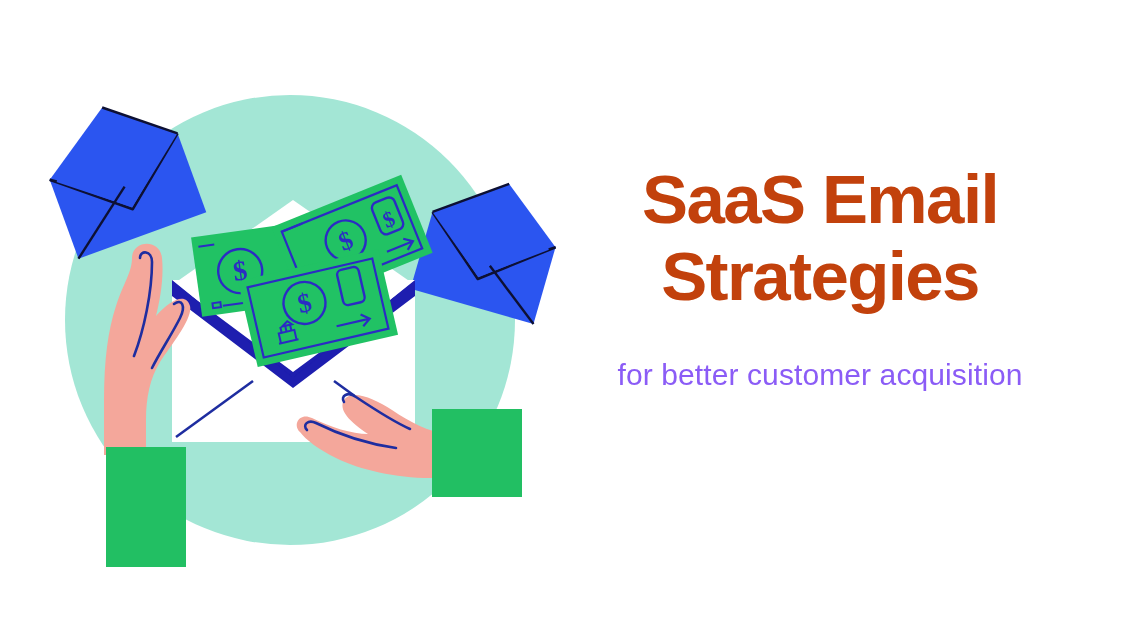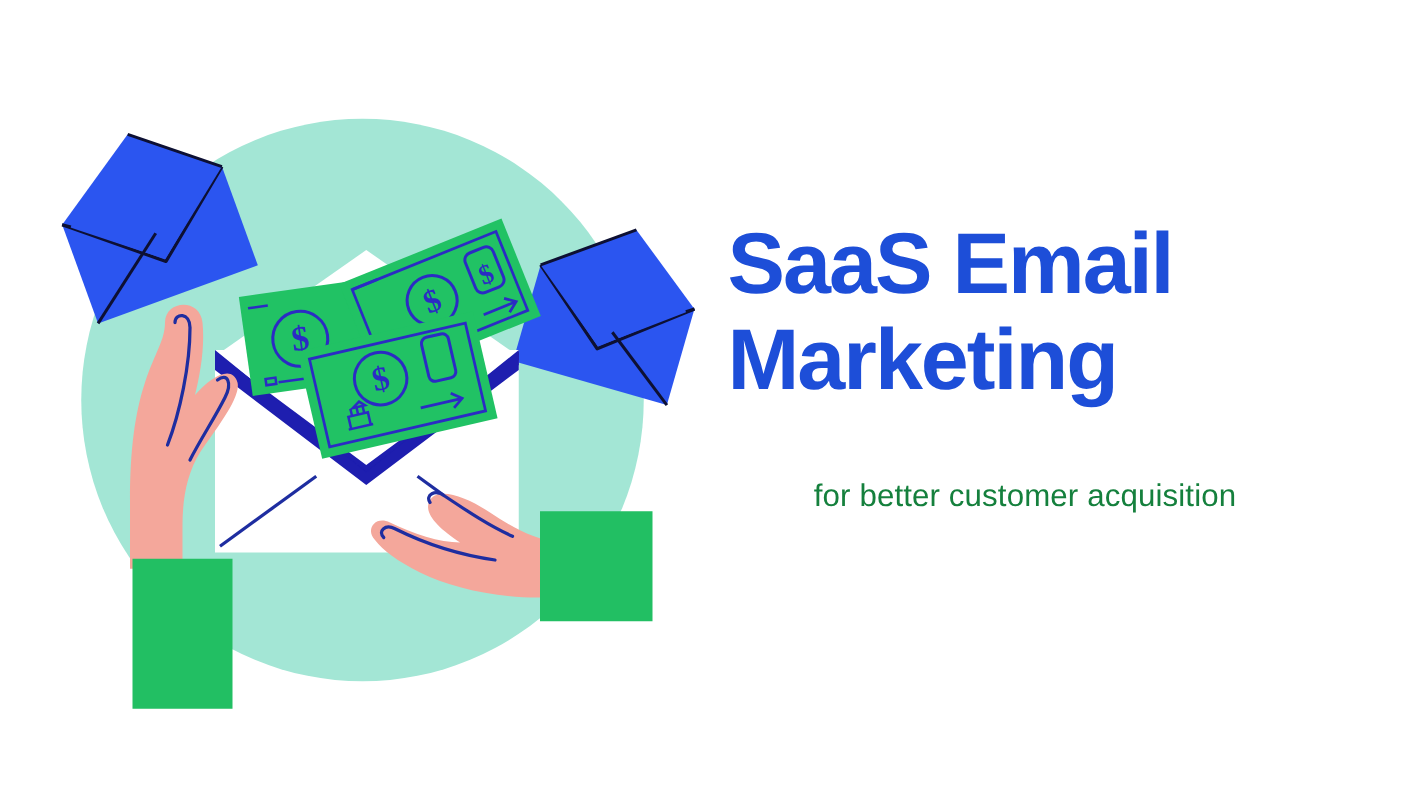--- a/index.html
+++ b/index.html
@@ -34,40 +34,40 @@
   }
 
   
   #text-block {
     position: absolute;
     left: 570px;
     top: 160px;
     width: 500px;
   }
   #headline {
-    margin: 12px;
-    color: #1d4ed8;
+    margin: 1px;
+    color: #c2410c;
     font-family: "Liberation Sans", sans-serif;
     font-weight: 700;
     font-size: 69px;
     line-height: 77px;
     letter-spacing: -1.6px;
-    text-align: left;
+    text-align: center;
     white-space: nowrap;
   }
   #headline .hl-line {
     display: block;
   }
   #subtitle {
     margin: 0;
     padding-top: 44px;
-    color: #15803d;
+    color: #8b5cf6;
     font-family: "Liberation Sans", sans-serif;
     font-weight: 400;
-    font-size: 25px;
+    font-size: 30px;
     line-height: 30px;
     letter-spacing: 0.1px;
     text-align: center;
     white-space: nowrap;
   }
 </style>
 </head>
 <body>
 
 <div id="canvas">
@@ -189,18 +189,18 @@
         <path d="M344,402 C340,396 348,391 356,397 C374,409 392,421 410,429" fill="none" stroke="#1E2DA0" stroke-width="2.6" stroke-linecap="round"></path>
         <rect x="432" y="409" width="90" height="88" fill="#22BF63"></rect>
       </g>
 
     </svg>
   </div>
 
   <div id="text-block">
     <h1 id="headline">
       <span class="hl-line">SaaS Email</span>
-      <span class="hl-line">Marketing</span>
+      <span class="hl-line">Strategies</span>
     </h1>
     <p id="subtitle">for better customer acquisition</p>
   </div>
 
 </div>
 
 </body></html>

